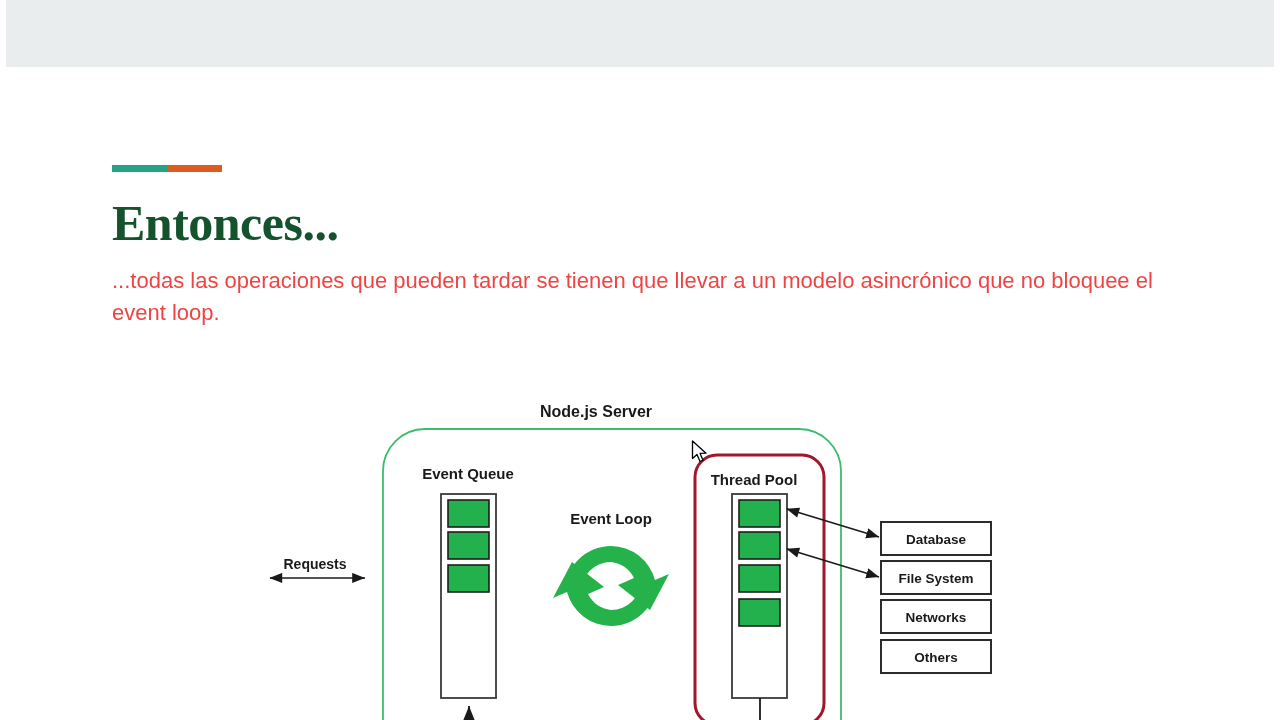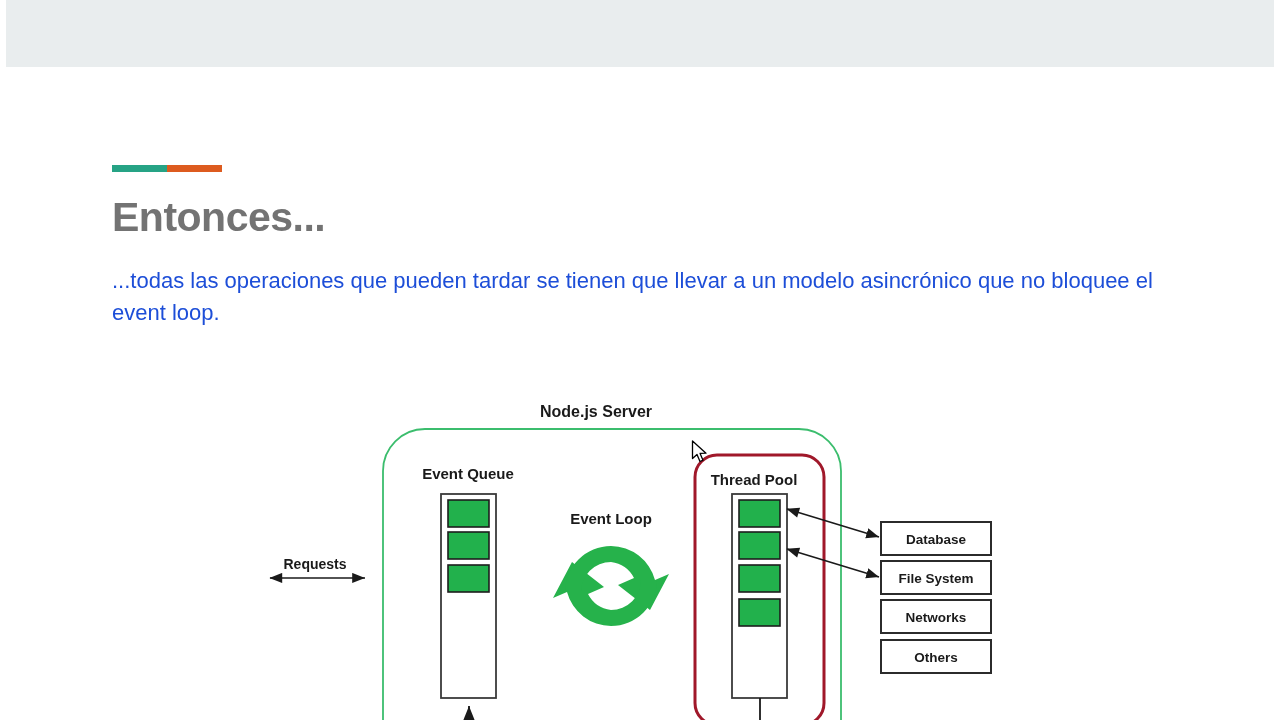--- a/index.html
+++ b/index.html
@@ -50,36 +50,37 @@
     height: 7px;
     display: flex;
   }
   #accent-rule .seg-a { width: 50%; height: 100%; background: #26a385; }
   #accent-rule .seg-b { width: 50%; height: 100%; background: #dd5b1f; }
 
   
   #page-title {
     position: absolute;
     left: 112px; top: 128px;
-    font-size: 41px;
+    font-size: 50px;
     font-weight: 700;
     letter-spacing: -0.5px;
-    color: #737373;
+    color: #14532d;
     line-height: 1.12;
     white-space: nowrap;
+    font-family: Liberation Serif, serif;
   }
 
   
   #subtitle {
     position: absolute;
     left: 112px; top: 198px;
     width: 1060px;
     font-size: 22px;
     font-weight: 400;
-    color: #1d4ed8;
+    color: #ef4444;
     line-height: 1.45;
   }
 
   
   #diagram {
     position: absolute;
     left: 255px; top: 258px;
     width: 760px;
     height: 400px;
   }

